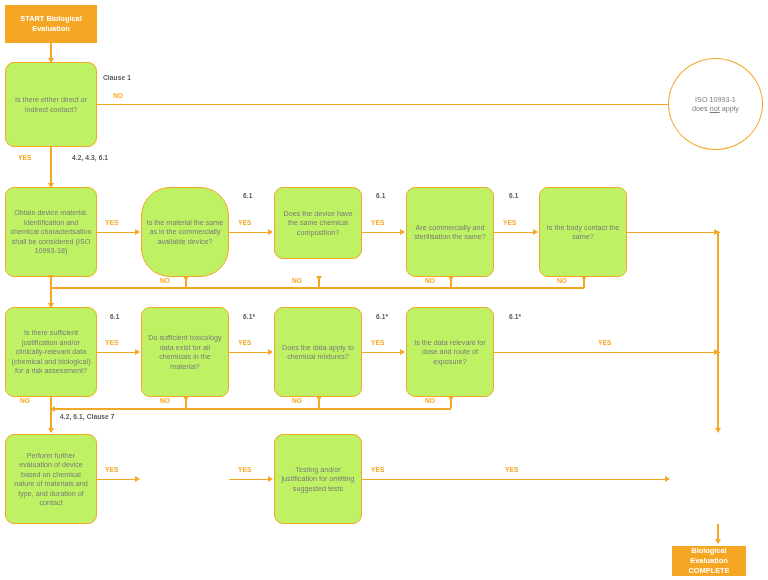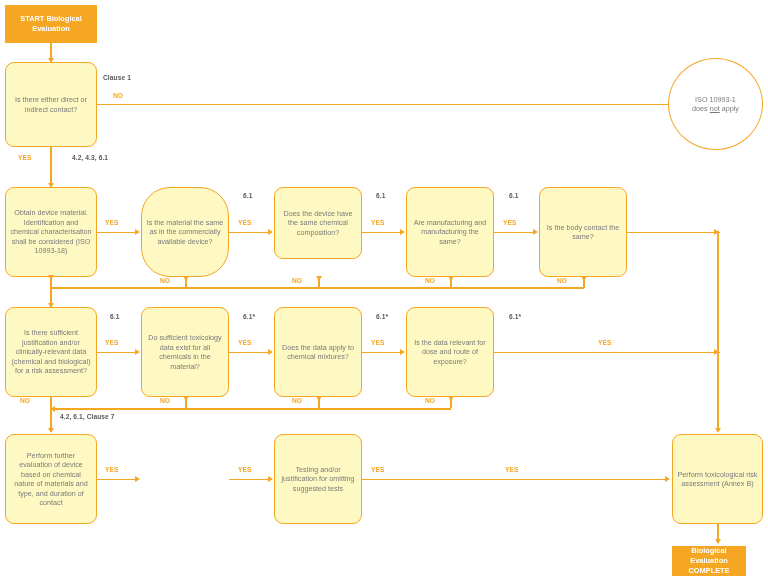--- a/index.html
+++ b/index.html
@@ -29,21 +29,21 @@
     text-align: center;
     line-height: 1.32;
     color: #7a7a7a;
     font-size: 7.2px;
     padding: 3px 4px;
   }
   .node .txt { display: block; width: 100%; }
   .node.process {
     border: 1.4px solid #f5a623;
     border-radius: 9px;
-    background: #fef9c3;
+    background: #bef264;
   }
   .node.terminator {
     background: #f5a623;
     border: none;
     color: #ffffff;
     font-weight: bold;
     font-size: 7.4px;
     border-radius: 0;
   }
   .node.ellipse {
@@ -129,21 +129,21 @@
   <div class="node process" style="left:5px; top:187px; width:92px; height:90px;">
     <span class="txt">Obtain device material. Identification and chemical characterisation shall be considered (ISO 10993-18)</span>
   </div>
   <div class="node process" style="left:141px; top:187px; width:88px; height:90px;border-radius:29px;">
     <span class="txt">Is the material the same as in the commercially available device?</span>
   </div>
   <div class="node process" style="left:274px; top:187px; width:88px; height:72px;">
     <span class="txt">Does the device have the same chemical composition?</span>
   </div>
   <div class="node process" style="left:406px; top:187px; width:88px; height:90px;">
-    <span class="txt">Are manufacturing and manufacturing the same?</span>
+    <span class="txt">Are commercially and sterilisation the same?</span>
   </div>
   <div class="node process" style="left:539px; top:187px; width:88px; height:90px;">
     <span class="txt">Is the body contact the same?</span>
   </div>
 
   <div class="hline" style="left:97px; top:231.5px; width:39px;"></div>
   <div class="arrow-r" style="left:135px; top:229px;"></div>
   <div class="lbl flow" style="left:105px; top:219px;">YES</div>
 
   <div class="hline" style="left:229px; top:231.5px; width:40px;"></div>
@@ -240,23 +240,20 @@
   <div class="vline" style="left:50px; top:408px; height:24px;"></div>
   <div class="arrow-d" style="left:47.5px; top:428px;"></div>
   <div class="lbl clause" style="left:60px; top:413px;">4.2, 6.1, Clause 7</div>
 
   <div class="node process" style="left:5px; top:434px; width:92px; height:90px;">
     <span class="txt">Perform further evaluation of device based on chemical nature of materials and type, and duration of contact</span>
   </div>
   <div class="node process" style="left:274px; top:434px; width:88px; height:90px;">
     <span class="txt">Testing and/or justification for omitting suggested tests</span>
   </div>
-  <div class="node process" style="left:672px; top:434px; width:91px; height:90px;">
-    <span class="txt">Perform toxicological risk assessment (Annex B)</span>
-  </div>
 
   <div class="hline" style="left:97px; top:478.5px; width:39px;"></div>
   <div class="arrow-r" style="left:135px; top:476px;"></div>
   <div class="lbl flow" style="left:105px; top:466px;">YES</div>
 
   <div class="hline" style="left:229px; top:478.5px; width:40px;"></div>
   <div class="arrow-r" style="left:268px; top:476px;"></div>
   <div class="lbl flow" style="left:238px; top:466px;">YES</div>
 
   <div class="hline" style="left:362px; top:478.5px; width:305px;"></div>

